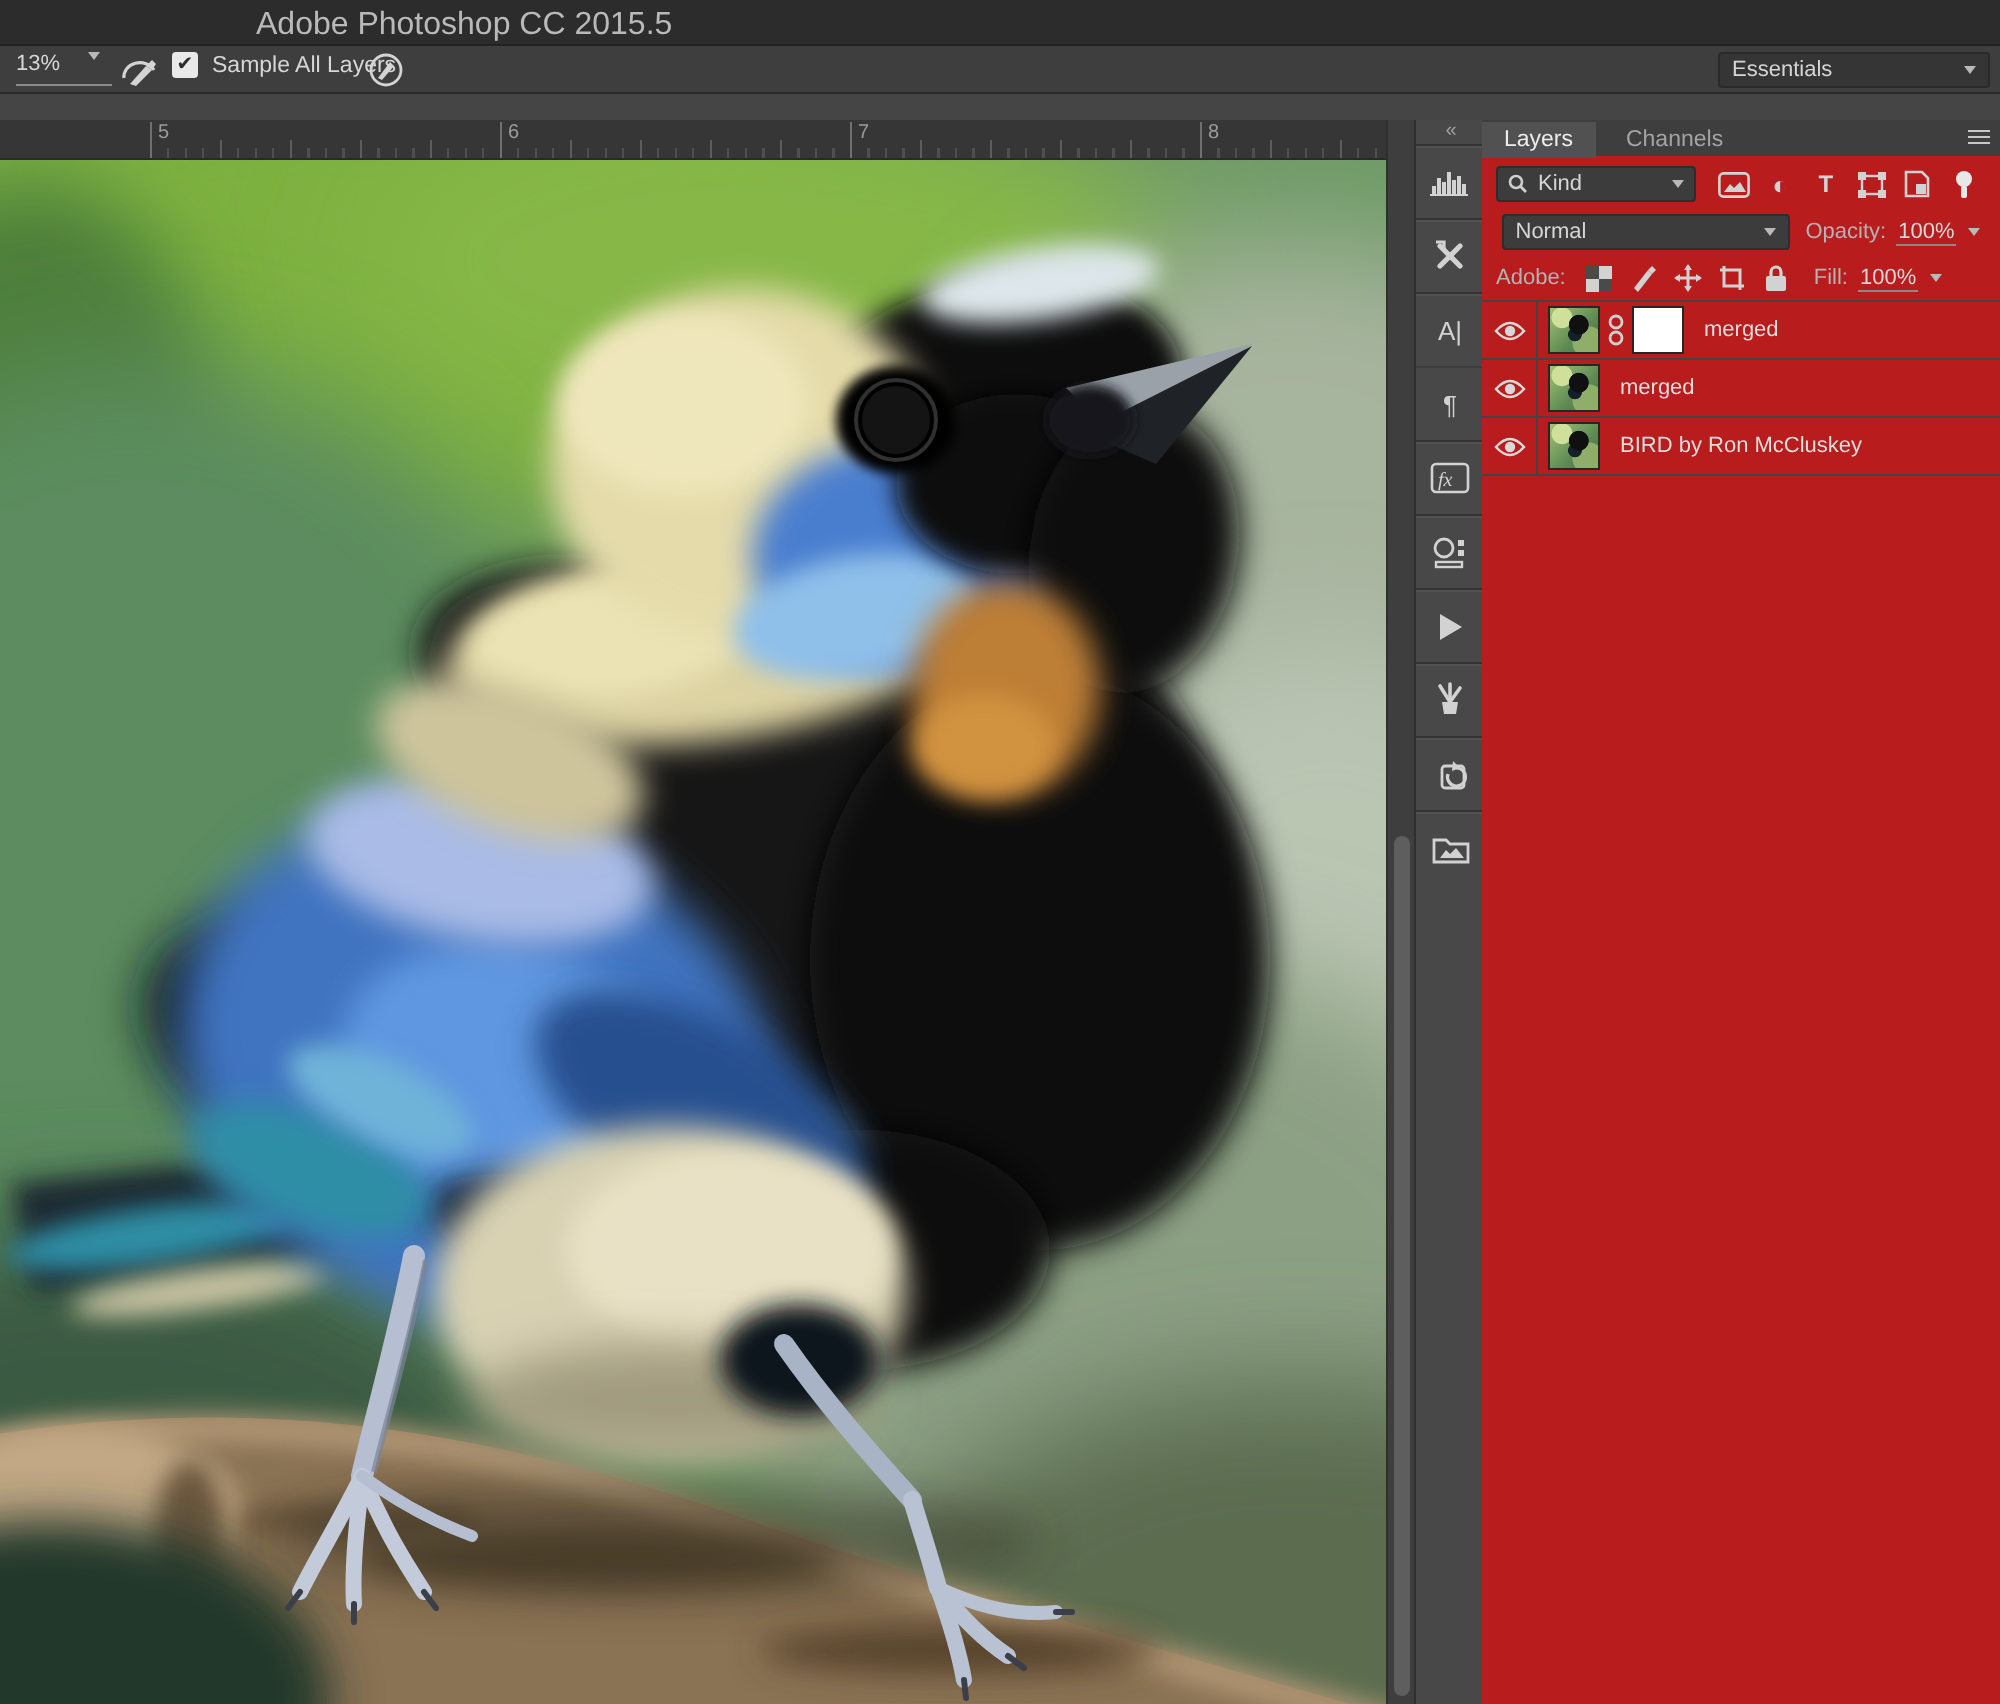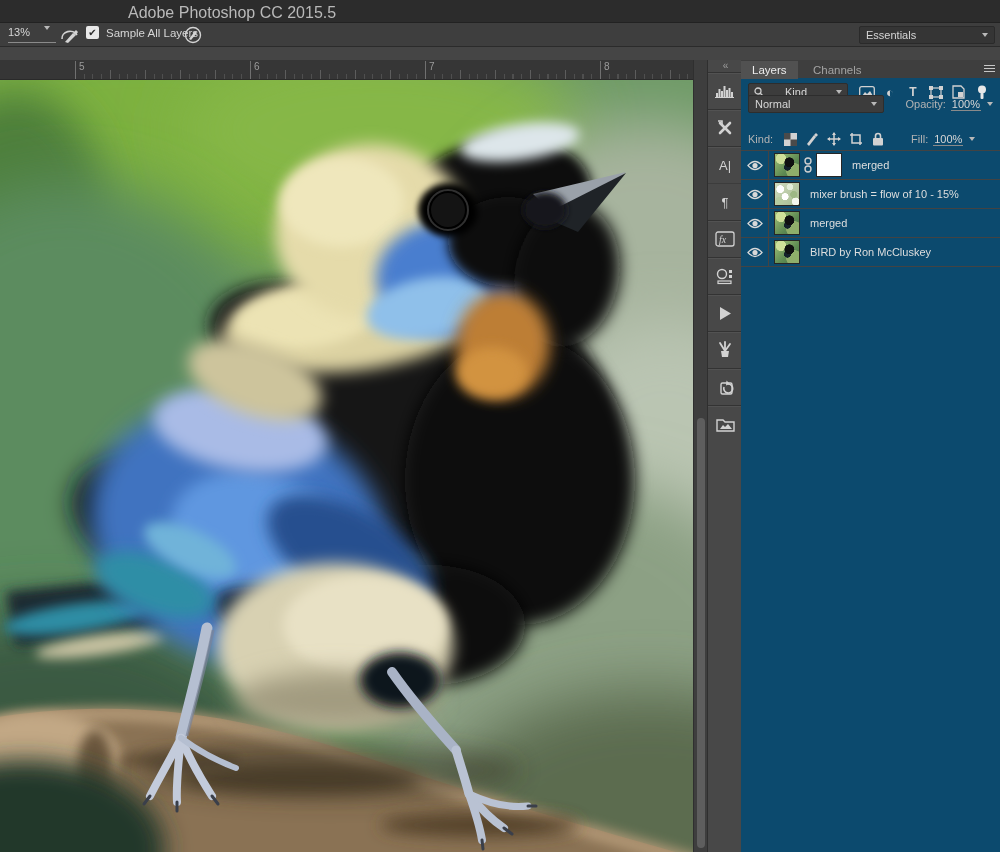--- a/index.html
+++ b/index.html
@@ -49,38 +49,38 @@
   
   .dock{position:absolute;left:707px;top:60px;width:34px;height:792px;background:#484848;
         border-left:1px solid #2f2f2f;border-right:1px solid #3a3a3a;}
   .dock-expand{height:12px;display:flex;align-items:center;justify-content:center;color:#9e9e9e;
                font-size:10px;line-height:1;letter-spacing:-1px;}
   .dock-cell{height:36px;display:flex;align-items:center;justify-content:center;color:#cfcfcf;
              border-top:1px solid #3c3c3c;}
   .dock-cell.grp{border-top:1px solid #333;box-shadow:inset 0 1px 0 #525252;}
   .dock-cell .txt{font-size:13px;color:#d2d2d2;}
   
-  .panel{position:absolute;left:741px;top:60px;width:259px;height:792px;background:#0c4a6e;}
+  .panel{position:absolute;left:741px;top:60px;width:259px;height:792px;background:#b91c1c;}
   .tabbar{position:absolute;left:0;top:0;width:259px;height:18px;background:#3e3e3e;}
   .tab{display:inline-block;height:18px;line-height:18px;padding:0 11px;font-size:11.5px;}
   .tab.active{background:#515151;color:#ececec;}
   .tab.inactive{color:#a3a3a3;}
   .panelmenu{position:absolute;right:5px;top:5px;width:11px;height:9px;
              background:repeating-linear-gradient(#c7c7c7 0 1px,transparent 1px 3px);}
   .filterrow{position:absolute;left:7px;top:23px;width:245px;height:18px;display:flex;align-items:center;}
   .kindbox{width:92px;height:16px;background:#3c3c3c;border:1px solid #2d2d2d;border-radius:2px;
-           display:flex;align-items:center;gap:21px;padding:0 5px;color:#d6d6d6;font-size:11px;}
+           display:flex;align-items:center;gap:5px;padding:0 5px;color:#d6d6d6;font-size:11px;}
   .kindbox .chev{margin-left:auto;}
   .ficon{width:24px;height:16px;display:flex;align-items:center;justify-content:center;color:#d2d2d2;}
   .ficon .half{font-size:13px;line-height:1;}
   .ficon .T{font-size:12px;font-weight:bold;}
-  .blendrow{position:absolute;left:7px;top:35px;width:245px;height:18px;display:flex;align-items:center;font-size:11px;justify-content:center;}
+  .blendrow{position:absolute;left:7px;top:47px;width:245px;height:18px;display:flex;align-items:center;font-size:11px;justify-content:center;}
   .modebox{width:130px;height:16px;background:#3c3c3c;border:1px solid #2d2d2d;border-radius:2px;
            display:flex;align-items:center;justify-content:space-between;padding:0 6px;color:#d6d6d6;}
-  .lbl{color:#b3b3b3;margin-left:22px;}
+  .lbl{color:#b3b3b3;margin-left:8px;}
   .scrub{color:#d6d6d6;border-bottom:1px solid #8a8a8a;margin-left:5px;padding:0 1px;}
   .blendrow .chev,.lockrow .chev{margin-left:6px;}
   .lockrow{position:absolute;left:7px;top:70px;width:245px;height:18px;display:flex;align-items:center;font-size:11px;}
   .lockrow .lbl0{color:#b3b3b3;}
   .licon{width:22px;height:16px;display:flex;align-items:center;justify-content:center;color:#d2d2d2;}
   .lockrow .fill-lbl{}
   .divider{position:absolute;left:0;top:90px;width:259px;height:1px;background:#434343;}
   
   .rows{position:absolute;left:0;top:91px;width:259px;}
   .lrow{position:relative;height:28px;border-bottom:1px solid #434343;display:flex;align-items:center;}
@@ -400,21 +400,21 @@
       <div class="modebox">
         <span>Normal</span>
         <span class="chev"></span>
       </div>
       <span class="lbl">Opacity:</span>
       <span class="scrub">100%</span>
       <span class="chev"></span>
     </div>
 
     <div class="lockrow">
-      <span class="lbl0">Kind:</span>
+      <span class="lbl0">Adobe:</span>
       <span class="licon" style="margin-left:6px">
         <svg width="13" height="13" viewBox="0 0 13 13">
           <rect x="0" y="0" width="13" height="13" fill="#d2d2d2"></rect>
           <g fill="#4a4a4a">
               <rect x="0" y="0" width="6.5" height="6.5"></rect>
               <rect x="6.5" y="6.5" width="6.5" height="6.5"></rect>
             </g>
         </svg>
       </span>
       <span class="licon">
@@ -472,30 +472,20 @@
           <svg width="8" height="18" viewBox="0 0 8 18">
             <circle cx="4" cy="5" r="3" fill="none" stroke="#cfcfcf" stroke-width="1.4"></circle>
             <circle cx="4" cy="13" r="3" fill="none" stroke="#cfcfcf" stroke-width="1.4"></circle>
           </svg>
         </span>
         <span class="maskthumb"></span>
         <span class="lname">merged</span>
       </div>
 
 
-      <div class="lrow">
-        <span class="eyecell">
-          <svg width="16" height="11" viewBox="0 0 16 11">
-            <path d="M1,5.5 Q8,-2.5 15,5.5 Q8,13.5 1,5.5 Z" fill="none" stroke="#d8d8d8" stroke-width="1.3"></path>
-            <circle cx="8" cy="5.5" r="2.6" fill="#d8d8d8"></circle>
-          </svg>
-        </span>
-        <span class="thumb thumb-mottled"></span>
-        <span class="lname">mixer brush = flow of 10 - 15%</span>
-      </div>
 
       <div class="lrow">
         <span class="eyecell">
           <svg width="16" height="11" viewBox="0 0 16 11">
             <path d="M1,5.5 Q8,-2.5 15,5.5 Q8,13.5 1,5.5 Z" fill="none" stroke="#d8d8d8" stroke-width="1.3"></path>
             <circle cx="8" cy="5.5" r="2.6" fill="#d8d8d8"></circle>
           </svg>
         </span>
         <span class="thumb thumb-bird"></span>
         <span class="lname">merged</span>

